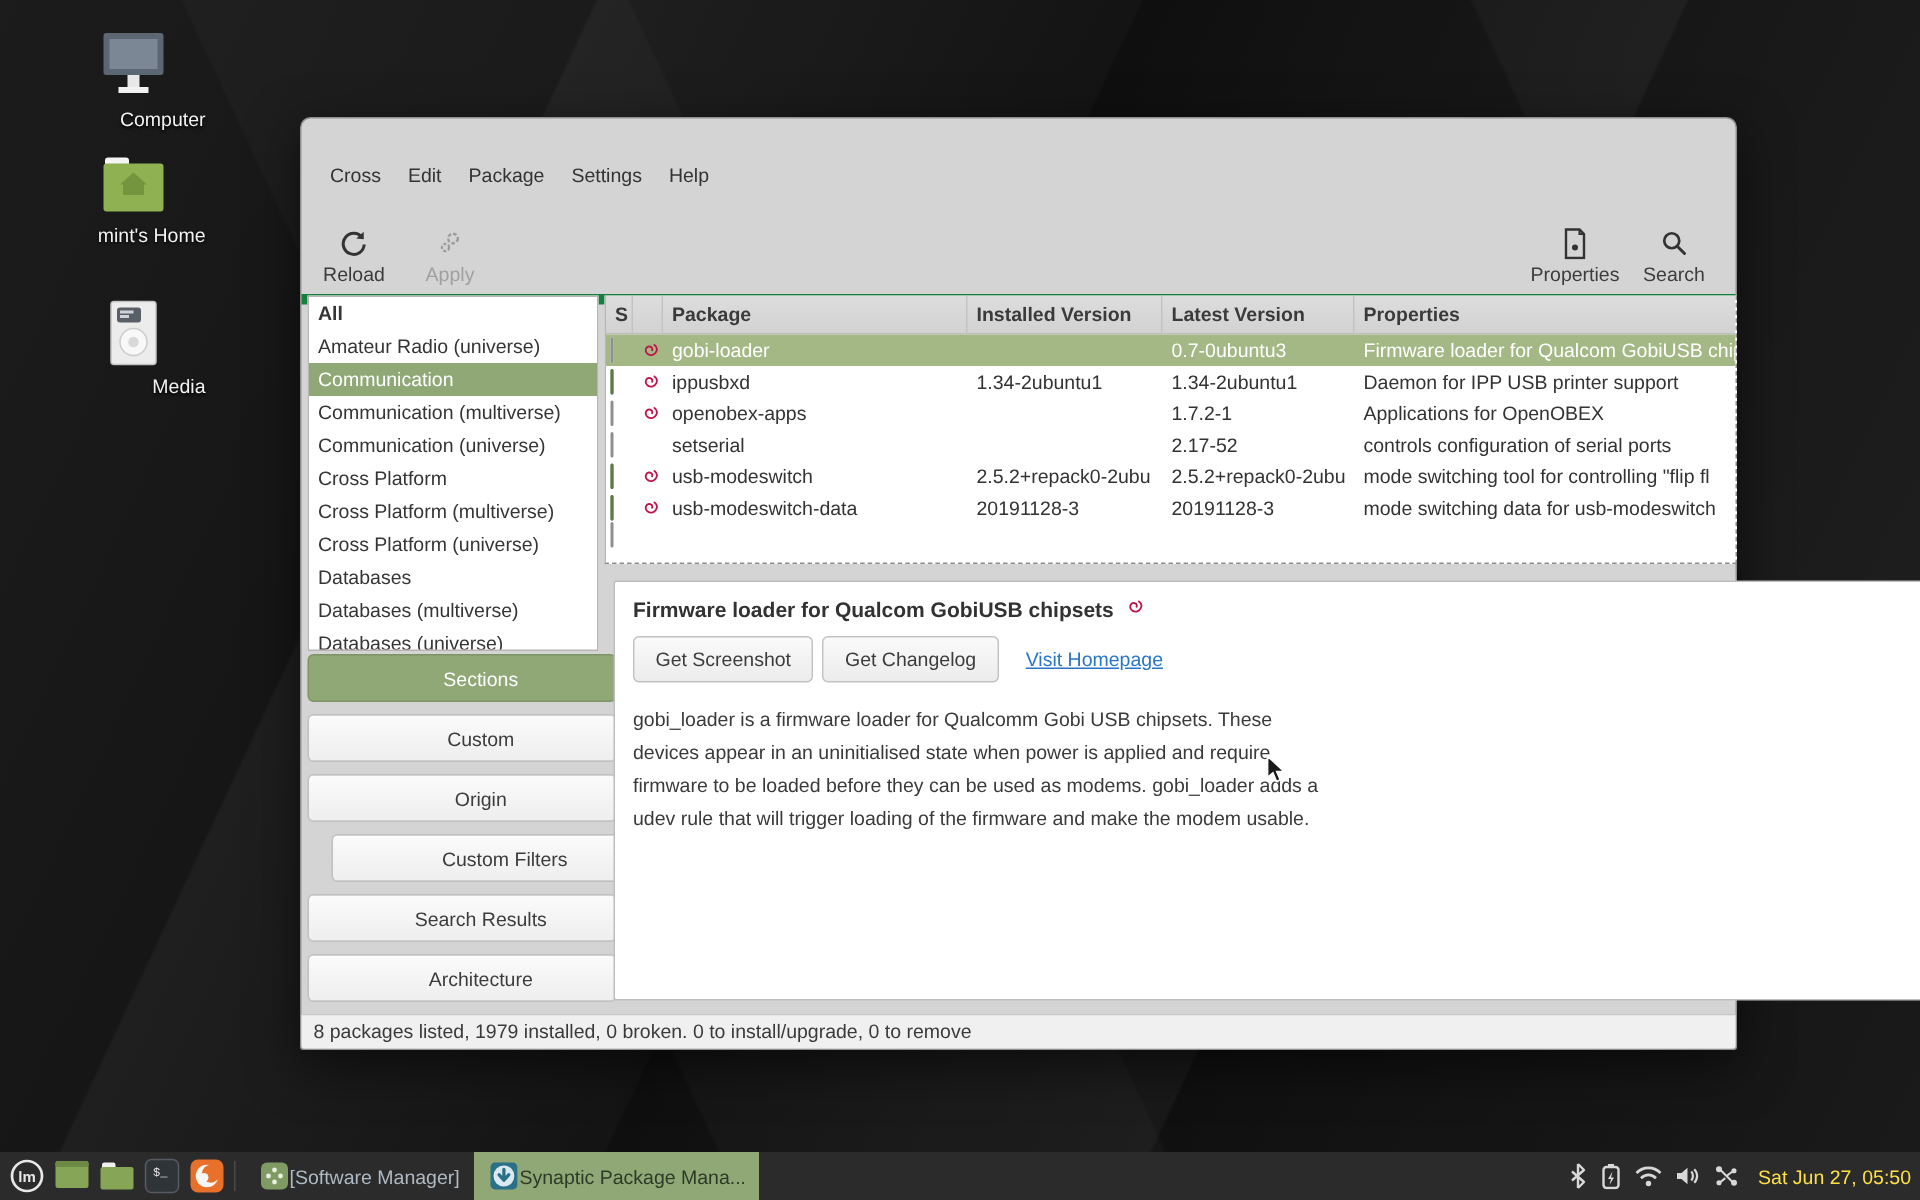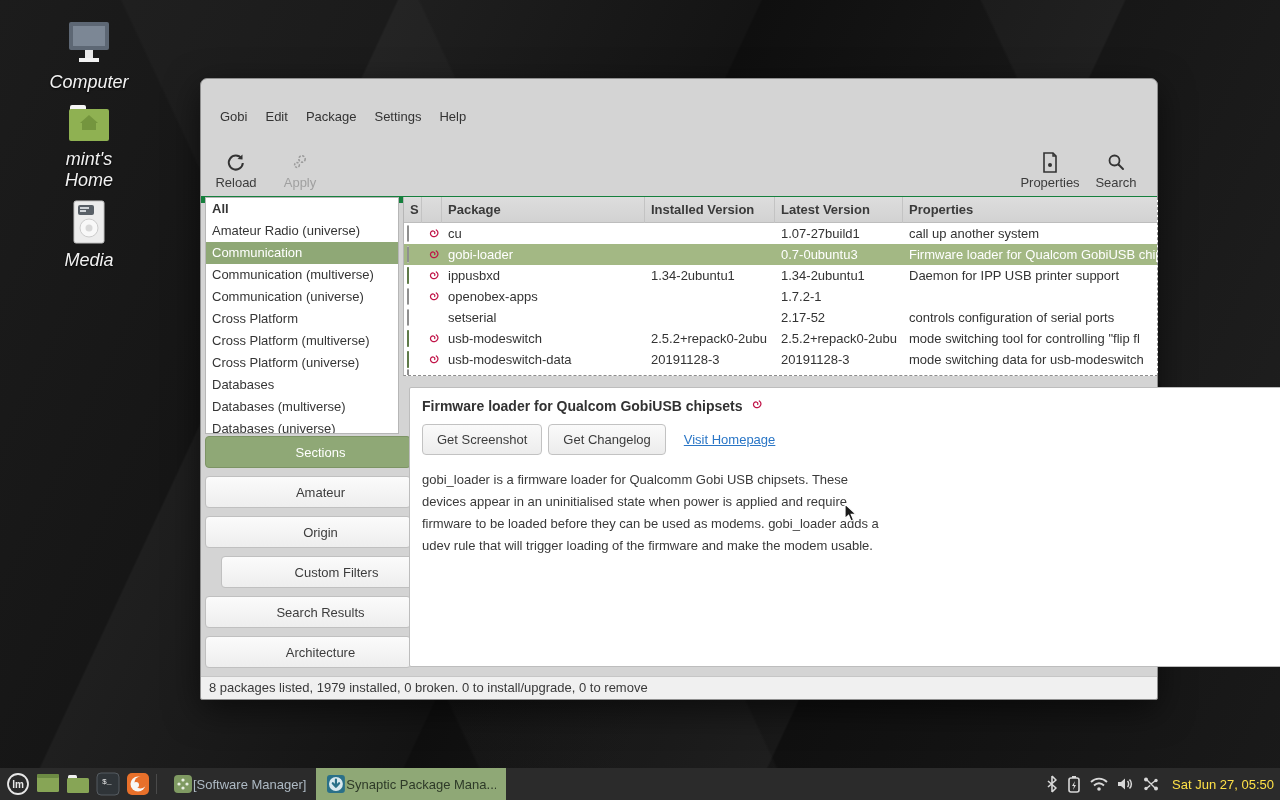--- a/index.html
+++ b/index.html
@@ -11,21 +11,21 @@
     background:
       linear-gradient(115deg, #1c1c1c 0%, #161616 24%, #1f1f1f 24.15%, #141414 46%, #0f0f0f 46.15%, #191919 68%, #101010 68.15%, #1a1a1a 100%);
   }
   .desktop::before{
     content:""; position:absolute; inset:0;
     background:
       linear-gradient(245deg, rgba(255,255,255,0.03) 0 18%, transparent 18.2% 52%, rgba(255,255,255,0.022) 52.2% 70%, transparent 70.2%);
   }
 
   
-  .dicon { position:absolute; width:96px; text-align:center; color:#f2f2f2; font-size:18px; text-shadow:0 1px 2px #000;font-style:italic; }
+  .dicon { position:absolute; width:96px; text-align:right; color:#f2f2f2; font-size:13px; text-shadow:0 1px 2px #000; }
   .dicon .glyph { display:flex; justify-content:center; margin-bottom:6px; }
   .dicon-computer { left:41px; top:20px; }
   .dicon-home     { left:41px; top:103px; }
   .dicon-media    { left:41px; top:200px; }
 
   
   .window {
     position:absolute; left:200px; top:78px; width:958px; height:622px;
     background:#d4d4d4; border:1px solid #8f8f8f; border-radius:7px 7px 2px 2px;
     box-shadow:0 10px 34px rgba(0,0,0,0.55);
@@ -157,21 +157,21 @@
         <circle cx="20" cy="28" r="3.5" fill="#d8d8d8"></circle>
       </svg>
     </div>
     <div>Media</div>
   </div>
 
   <div class="window">
 
 
     <div class="menubar">
-      <span class="menu-item">Gobi</span>
+      <span class="menu-item">Cross</span>
       <span class="menu-item">Edit</span>
       <span class="menu-item">Package</span>
       <span class="menu-item">Settings</span>
       <span class="menu-item">Help</span>
     </div>
 
     <div class="toolbar">
       <div class="tool tool-reload">
         <div class="tico">
           <svg width="20" height="20" viewBox="0 0 20 20">
@@ -219,48 +219,36 @@
       <div class="sec-item">Communication (universe)</div>
       <div class="sec-item">Cross Platform</div>
       <div class="sec-item">Cross Platform (multiverse)</div>
       <div class="sec-item">Cross Platform (universe)</div>
       <div class="sec-item">Databases</div>
       <div class="sec-item">Databases (multiverse)</div>
       <div class="sec-item">Databases (universe)</div>
     </div>
 
     <button class="side-btn selected" style="top:357px;">Sections</button>
-    <button class="side-btn" style="top:397px;">Amateur</button>
+    <button class="side-btn" style="top:397px;">Custom</button>
     <button class="side-btn" style="top:437px;">Origin</button>
     <button class="side-btn" style="top:477px;margin-left:16px;">Custom Filters</button>
     <button class="side-btn" style="top:517px;">Search Results</button>
     <button class="side-btn" style="top:557px;">Architecture</button>
 
     <div class="pkg-table">
       <div class="tgrid thead">
         <div class="th">S</div>
         <div class="th"></div>
         <div class="th">Package</div>
         <div class="th">Installed Version</div>
         <div class="th">Latest Version</div>
         <div class="th" style="border-right:none;">Properties</div>
       </div>
 
-      <div class="tgrid trow">
-        <div><span class="cb"></span></div>
-        <div class="swirl">
-            <svg width="13" height="13" viewBox="0 0 16 16">
-              <path d="M12.7 3.6 C14.5 4.9 15.1 7.3 14.1 9.3 C12.9 11.7 10 12.6 7.6 11.4 C5.8 10.5 5 8.3 5.9 6.5 C6.6 5.1 8.3 4.5 9.7 5.2 C10.8 5.7 11.2 7 10.7 8" fill="none" stroke="#c01347" stroke-width="1.5" stroke-linecap="round"></path>
-            </svg>
-          </div>
-        <div class="td">cu</div>
-        <div class="td"></div>
-        <div class="td">1.07-27build1</div>
-        <div class="td">call up another system</div>
-      </div>
 
       <div class="tgrid trow selected">
         <div><span class="cb"></span></div>
         <div class="swirl">
             <svg width="13" height="13" viewBox="0 0 16 16">
               <path d="M12.7 3.6 C14.5 4.9 15.1 7.3 14.1 9.3 C12.9 11.7 10 12.6 7.6 11.4 C5.8 10.5 5 8.3 5.9 6.5 C6.6 5.1 8.3 4.5 9.7 5.2 C10.8 5.7 11.2 7 10.7 8" fill="none" stroke="#c01347" stroke-width="1.5" stroke-linecap="round"></path>
             </svg>
           </div>
         <div class="td">gobi-loader</div>
         <div class="td"></div>
@@ -284,20 +272,21 @@
       <div class="tgrid trow">
         <div><span class="cb"></span></div>
         <div class="swirl">
             <svg width="13" height="13" viewBox="0 0 16 16">
               <path d="M12.7 3.6 C14.5 4.9 15.1 7.3 14.1 9.3 C12.9 11.7 10 12.6 7.6 11.4 C5.8 10.5 5 8.3 5.9 6.5 C6.6 5.1 8.3 4.5 9.7 5.2 C10.8 5.7 11.2 7 10.7 8" fill="none" stroke="#c01347" stroke-width="1.5" stroke-linecap="round"></path>
             </svg>
           </div>
         <div class="td">openobex-apps</div>
         <div class="td"></div>
         <div class="td">1.7.2-1</div>
+        <div class="td">Applications for OpenOBEX</div>
       </div>
 
       <div class="tgrid trow">
         <div><span class="cb"></span></div>
         <div class="swirl"></div>
         <div class="td">setserial</div>
         <div class="td"></div>
         <div class="td">2.17-52</div>
         <div class="td">controls configuration of serial ports</div>
       </div>

